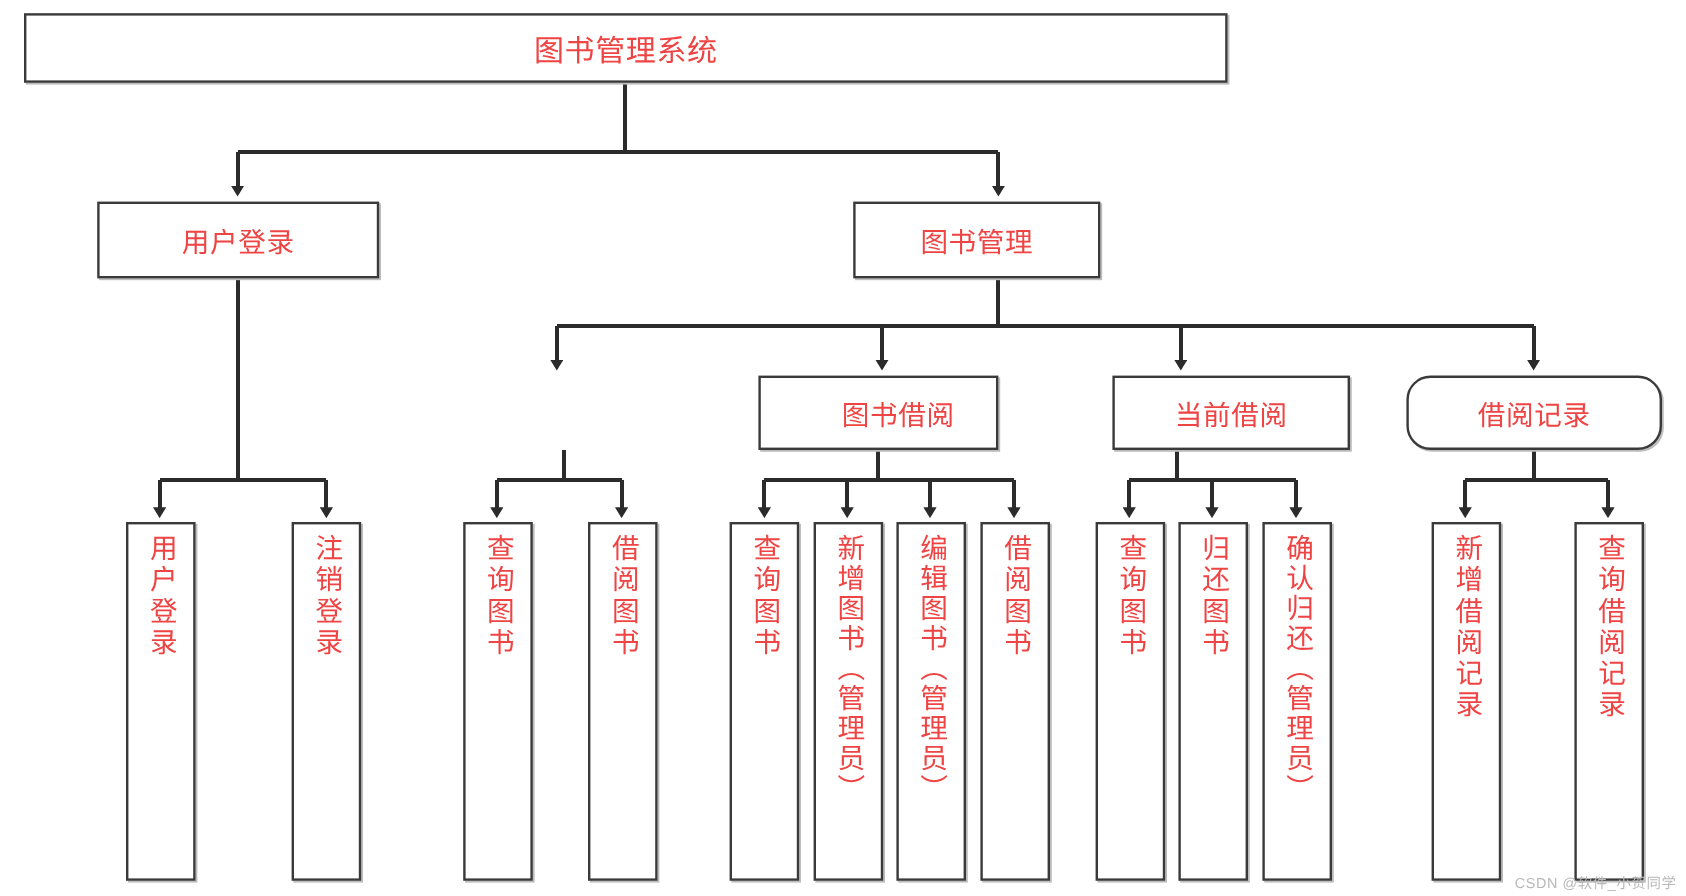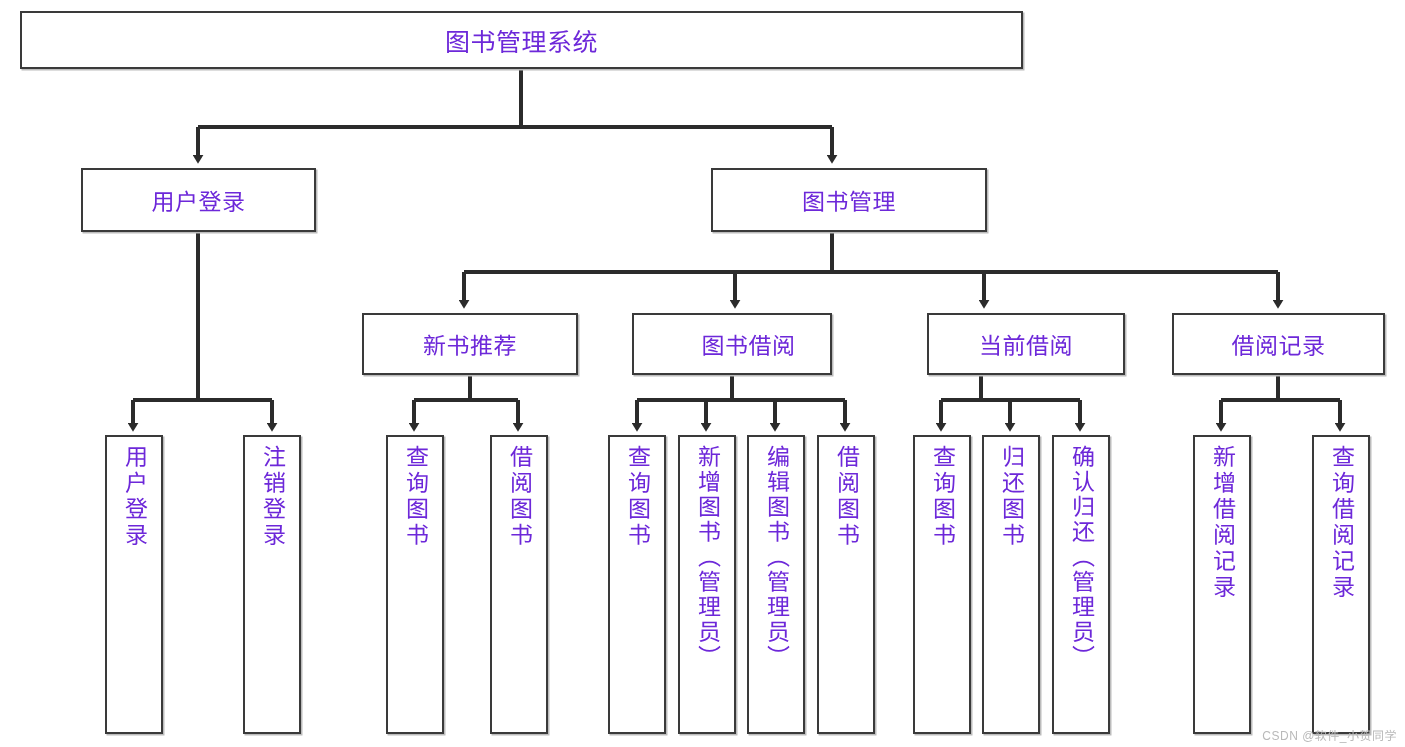--- a/index.html
+++ b/index.html
@@ -36,21 +36,21 @@
     box-sizing: border-box;
     background: #ffffff;
     border: 2px solid #3a3a3a;
     display: flex;
     align-items: center;
     justify-content: center;
     box-shadow: 1.5px 1.5px 0 0 #bcbcbc;
   }
   .node-label {
     display: block;
-    color: #6d28d9;
+    color: #ef4444;
     letter-spacing: 0.5px;
     white-space: nowrap;
   }
   
   .node.root .node-label {
     font-size: 25px;
   }
   
   .node.branch .node-label {
     font-size: 23px;
@@ -143,37 +143,34 @@
   </svg>
 
   <div class="node root" style="left:20px; top:11px; width:1003px; height:58px;">
     <span class="node-label">图书管理系统</span>
   </div>
 
   <div class="node branch" style="left:81px; top:168px; width:235px; height:64px;">
     <span class="node-label">用户登录</span>
   </div>
 
-  <div class="node branch" style="left:711px; top:168px; width:276px; height:64px;">
+  <div class="node branch" style="left:711px; top:168px; width:206px; height:64px;">
     <span class="node-label">图书管理</span>
   </div>
 
-  <div class="node branch" style="left:362px; top:313px; width:216px; height:62px;">
-    <span class="node-label">新书推荐</span>
-  </div>
 
   <div class="node branch" style="left:632px; top:313px; width:200px; height:62px;padding-left:33px;">
     <span class="node-label">图书借阅</span>
   </div>
 
   <div class="node branch" style="left:882px; top:313px; width:198px; height:62px;margin-left:45px;">
     <span class="node-label">当前借阅</span>
   </div>
 
-  <div class="node branch" style="left:1172px; top:313px; width:213px; height:62px;">
+  <div class="node branch" style="left:1172px; top:313px; width:213px; height:62px;border-radius:20px;">
     <span class="node-label">借阅记录</span>
   </div>
 
   <div class="node leaf" style="left:105px; top:435px; width:58px; height:299px;">
     <span class="node-label">用户登录</span>
   </div>
 
   <div class="node leaf" style="left:243px; top:435px; width:58px; height:299px;">
     <span class="node-label">注销登录</span>
   </div>

